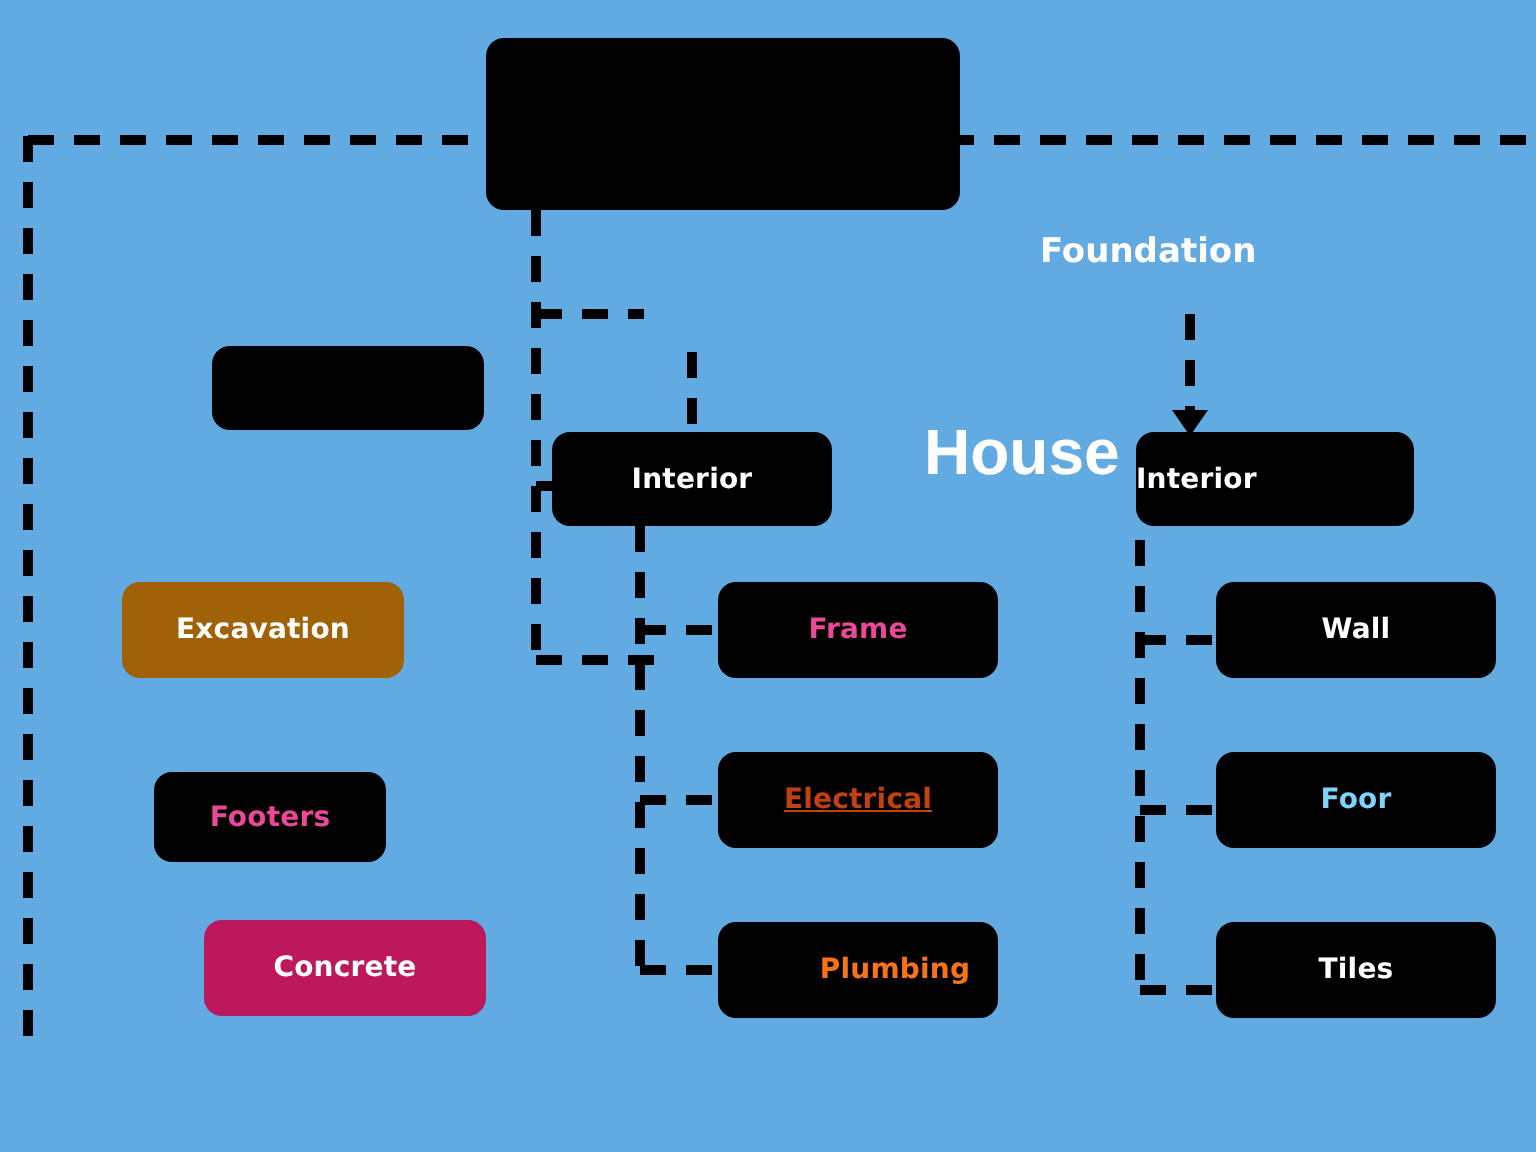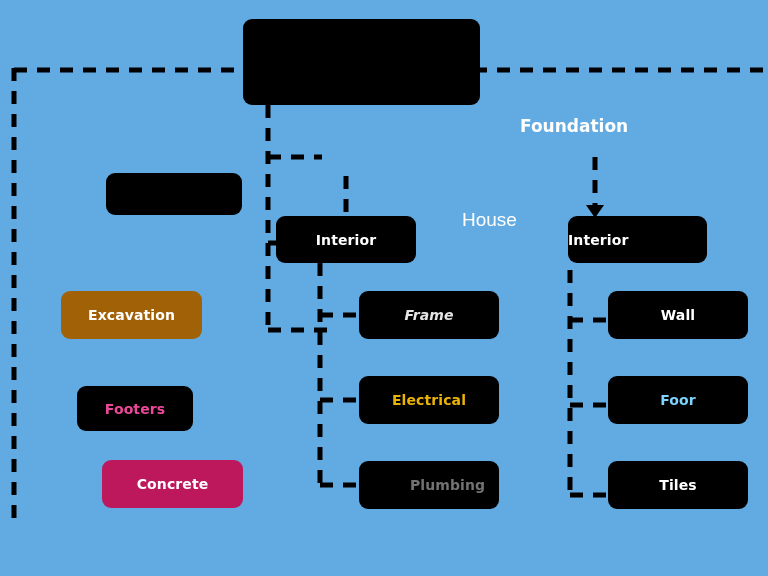--- a/index.html
+++ b/index.html
@@ -60,22 +60,22 @@
     z-index: 4;
     line-height: 1;
   }
   .free-label.bold {
     font-family: "DejaVu Sans", sans-serif;
     font-weight: bold;
     font-size: 17px;
   }
   .free-label.light {
     font-family: "Liberation Sans", sans-serif;
-    font-weight: normal;
-    font-size: 19px;
+    font-weight: bold;
+    font-size: 32px;
   }
 </style>
 </head>
 <body>
 
 <div id="canvas" style="background: rgb(98, 171, 226);">
 
   <svg id="edges" viewBox="0 0 768 576" width="768" height="576" xmlns="http://www.w3.org/2000/svg">
       <path d="M 14 70 L 768 70" fill="none" stroke="#000000" stroke-width="5" stroke-linecap="butt" stroke-dasharray="13 10" id="edge-top-horizontal"></path>
       <path d="M 14 68 L 14 518" fill="none" stroke="#000000" stroke-width="5" stroke-linecap="butt" stroke-dasharray="13 10" id="edge-far-left-spine"></path>
@@ -117,27 +117,27 @@
       <div class="node" id="node-excavation" style="left: 61px; top: 291px; width: 141px; height: 48px; background: #a16207;">
         <span class="node-label" style="color: rgb(255, 255, 255);">Excavation</span>
       </div>
       <div class="node" id="node-footers" style="left: 77px; top: 386px; width: 116px; height: 45px; background: rgb(0, 0, 0);">
         <span class="node-label" style="color: #ec4899;">Footers</span>
       </div>
       <div class="node" id="node-concrete" style="left: 102px; top: 460px; width: 141px; height: 48px; background: #be185d;">
         <span class="node-label" style="color: rgb(255, 255, 255);">Concrete</span>
       </div>
       <div class="node" id="node-frame" style="left: 359px; top: 291px; width: 140px; height: 48px; background: rgb(0, 0, 0);">
-        <span class="node-label" style="color: #e5e5e5; font-style: italic;">Frame</span>
+        <span class="node-label" style="color: #ec4899;">Frame</span>
       </div>
       <div class="node" id="node-electrical" style="left: 359px; top: 376px; width: 140px; height: 48px; background: rgb(0, 0, 0);">
-        <span class="node-label" style="color: #eab308;">Electrical</span>
+        <span class="node-label" style="color: #c2410c; text-decoration: underline;">Electrical</span>
       </div>
       <div class="node" id="node-plumbing" style="left: 359px; top: 461px; width: 140px; height: 48px; background: rgb(0, 0, 0);">
-        <span class="node-label" style="color: #737373; margin-left: 37px;">Plumbing</span>
+        <span class="node-label" style="color: #f97316; margin-left: 37px;">Plumbing</span>
       </div>
       <div class="node" id="node-wall" style="left: 608px; top: 291px; width: 140px; height: 48px; background: rgb(0, 0, 0);">
         <span class="node-label" style="color: rgb(255, 255, 255);">Wall</span>
       </div>
       <div class="node" id="node-foor" style="left: 608px; top: 376px; width: 140px; height: 48px; background: rgb(0, 0, 0);">
         <span class="node-label" style="color: #7dd3fc;">Foor</span>
       </div>
       <div class="node" id="node-tiles" style="left: 608px; top: 461px; width: 140px; height: 48px; background: rgb(0, 0, 0);">
         <span class="node-label" style="color: rgb(255, 255, 255);">Tiles</span>
       </div>

